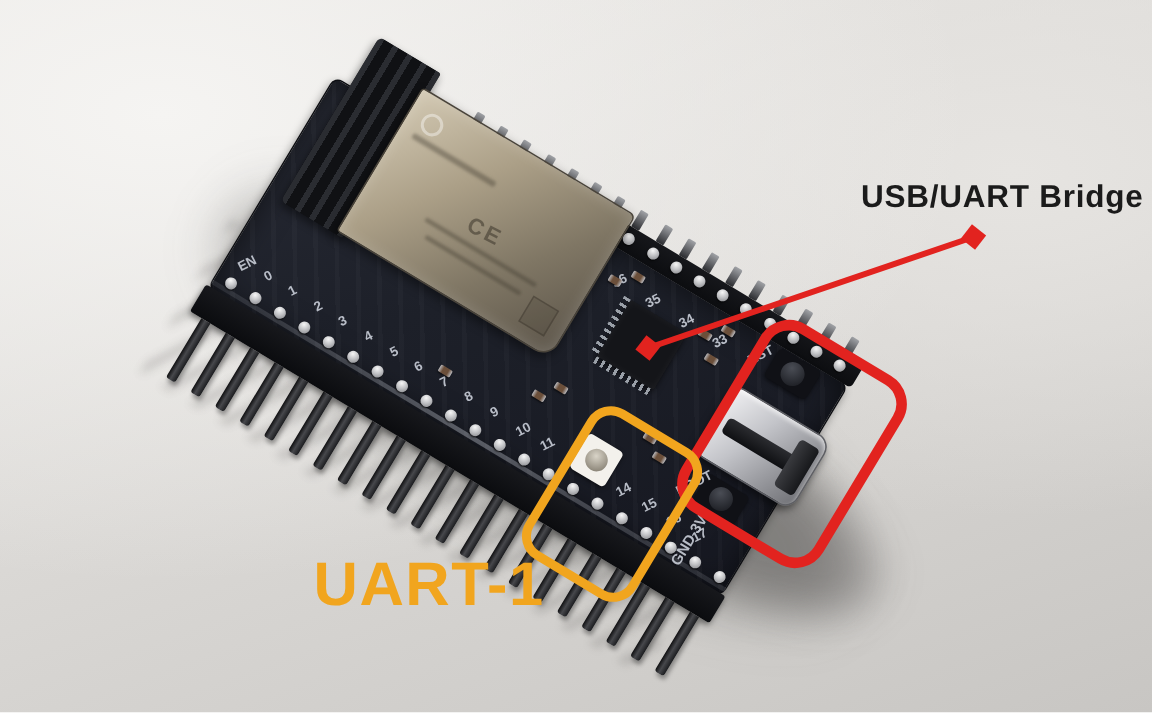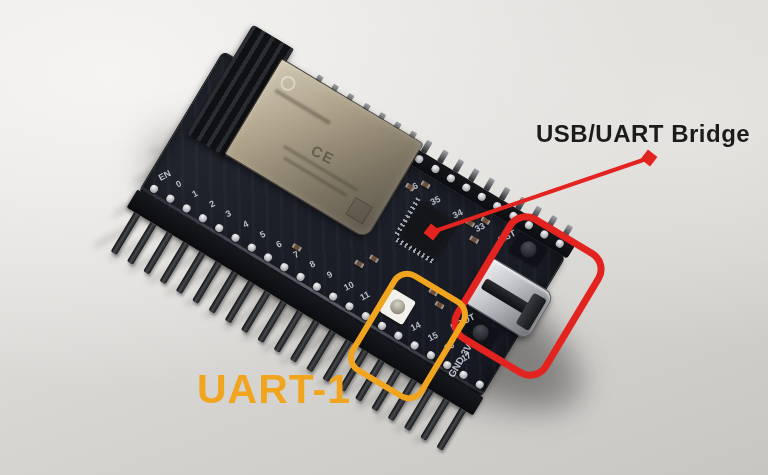--- a/index.html
+++ b/index.html
@@ -85,21 +85,21 @@
     background:linear-gradient(115deg,#f2f2f4 0%,#c3c4c9 40%,#8d8e93 78%,#6f7075 100%);
     border:1px solid #5e5f64;box-shadow:0 3px 6px rgba(0,0,0,.5), inset 0 2px 3px rgba(255,255,255,.6);}
   .usb::after{content:"";position:absolute;right:3px;top:8px;bottom:8px;width:15px;
     background:linear-gradient(90deg,#3a3b3f,#17181b);border-radius:3px;}
   .usb::before{content:"";position:absolute;left:8px;top:20px;width:52px;height:12px;
     background:linear-gradient(180deg,#2b2c30,#0f1013);border-radius:3px;}
   
   .annot-rect{position:absolute;border-style:solid;pointer-events:none;}
   .annot-svg{position:absolute;left:0;top:0;pointer-events:none;}
   .annot-text{position:absolute;font-weight:bold;white-space:nowrap;letter-spacing:.5px;}
-  #bridge-label{left:536px;top:120px;font-size:24px;}
+  #bridge-label{left:574px;top:120px;font-size:21px;}
   #uart0-label{left:576px;top:303px;font-size:41px;letter-spacing:1px;}
   #uart1-label{left:197px;top:366px;font-size:41px;letter-spacing:1px;}
   #red-rect{left:473px;top:223px;width:96px;height:132px;border-width:7px;border-radius:22px;
     transform:rotate(31deg);}
   #yellow-rect{left:365px;top:278px;width:74px;height:104px;border-width:6px;border-radius:18px;
     transform:rotate(31deg);}
 </style>
 </head>
 <body>
 
@@ -271,15 +271,15 @@
   <div class="annot-rect" id="red-rect" style="border-color: rgb(226, 35, 31);"></div>
   <div class="annot-rect" id="yellow-rect" style="border-color: rgb(241, 165, 30);"></div>
 
   <svg class="annot-svg" width="768" height="475">
     <line id="callout-line" x1="649" y1="158" x2="432" y2="232" stroke-width="4" stroke="#e2231f"></line>
     <rect id="callout-sq1" x="643" y="152" width="12" height="12" transform="rotate(38 649 158)" fill="#e2231f"></rect>
     <rect id="callout-sq2" x="426" y="226" width="12" height="12" transform="rotate(38 432 232)" fill="#e2231f"></rect>
   </svg>
 
   <div class="annot-text" id="bridge-label" style="color: rgb(27, 27, 27);">USB/UART Bridge</div>
-  <div class="annot-text" id="uart1-label" style="color: rgb(241, 165, 30);">UART-1</div>
+  <div class="annot-text" id="uart1-label" style="color: rgb(241, 165, 30); margin-left: 12px;">UART-1</div>
 
 </div>
 
 </body></html>

